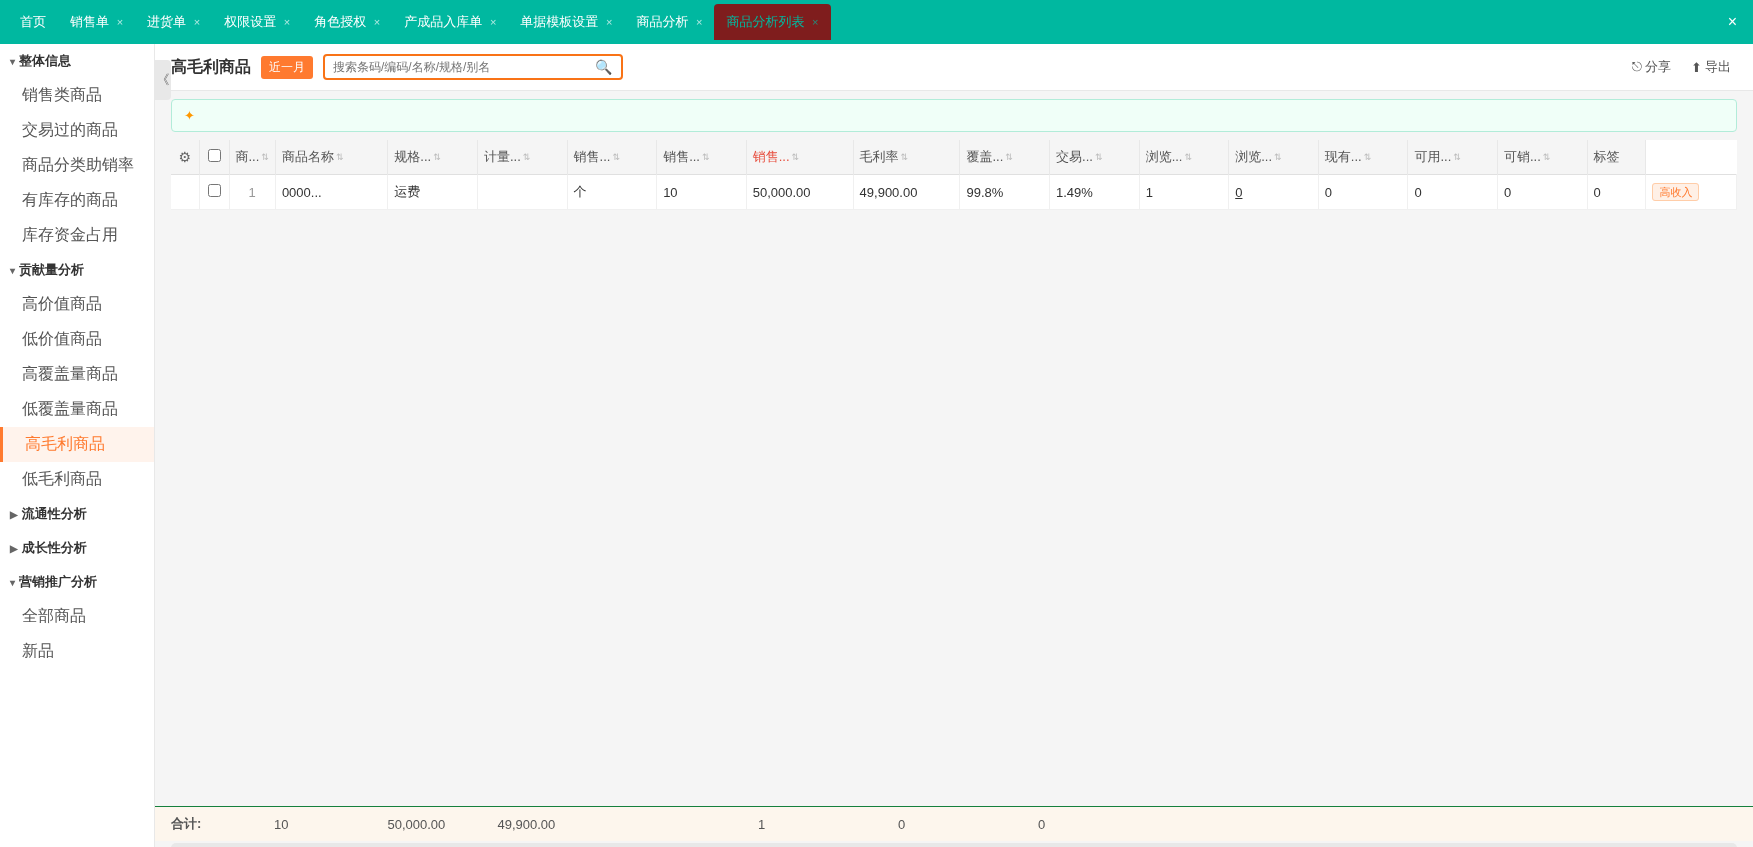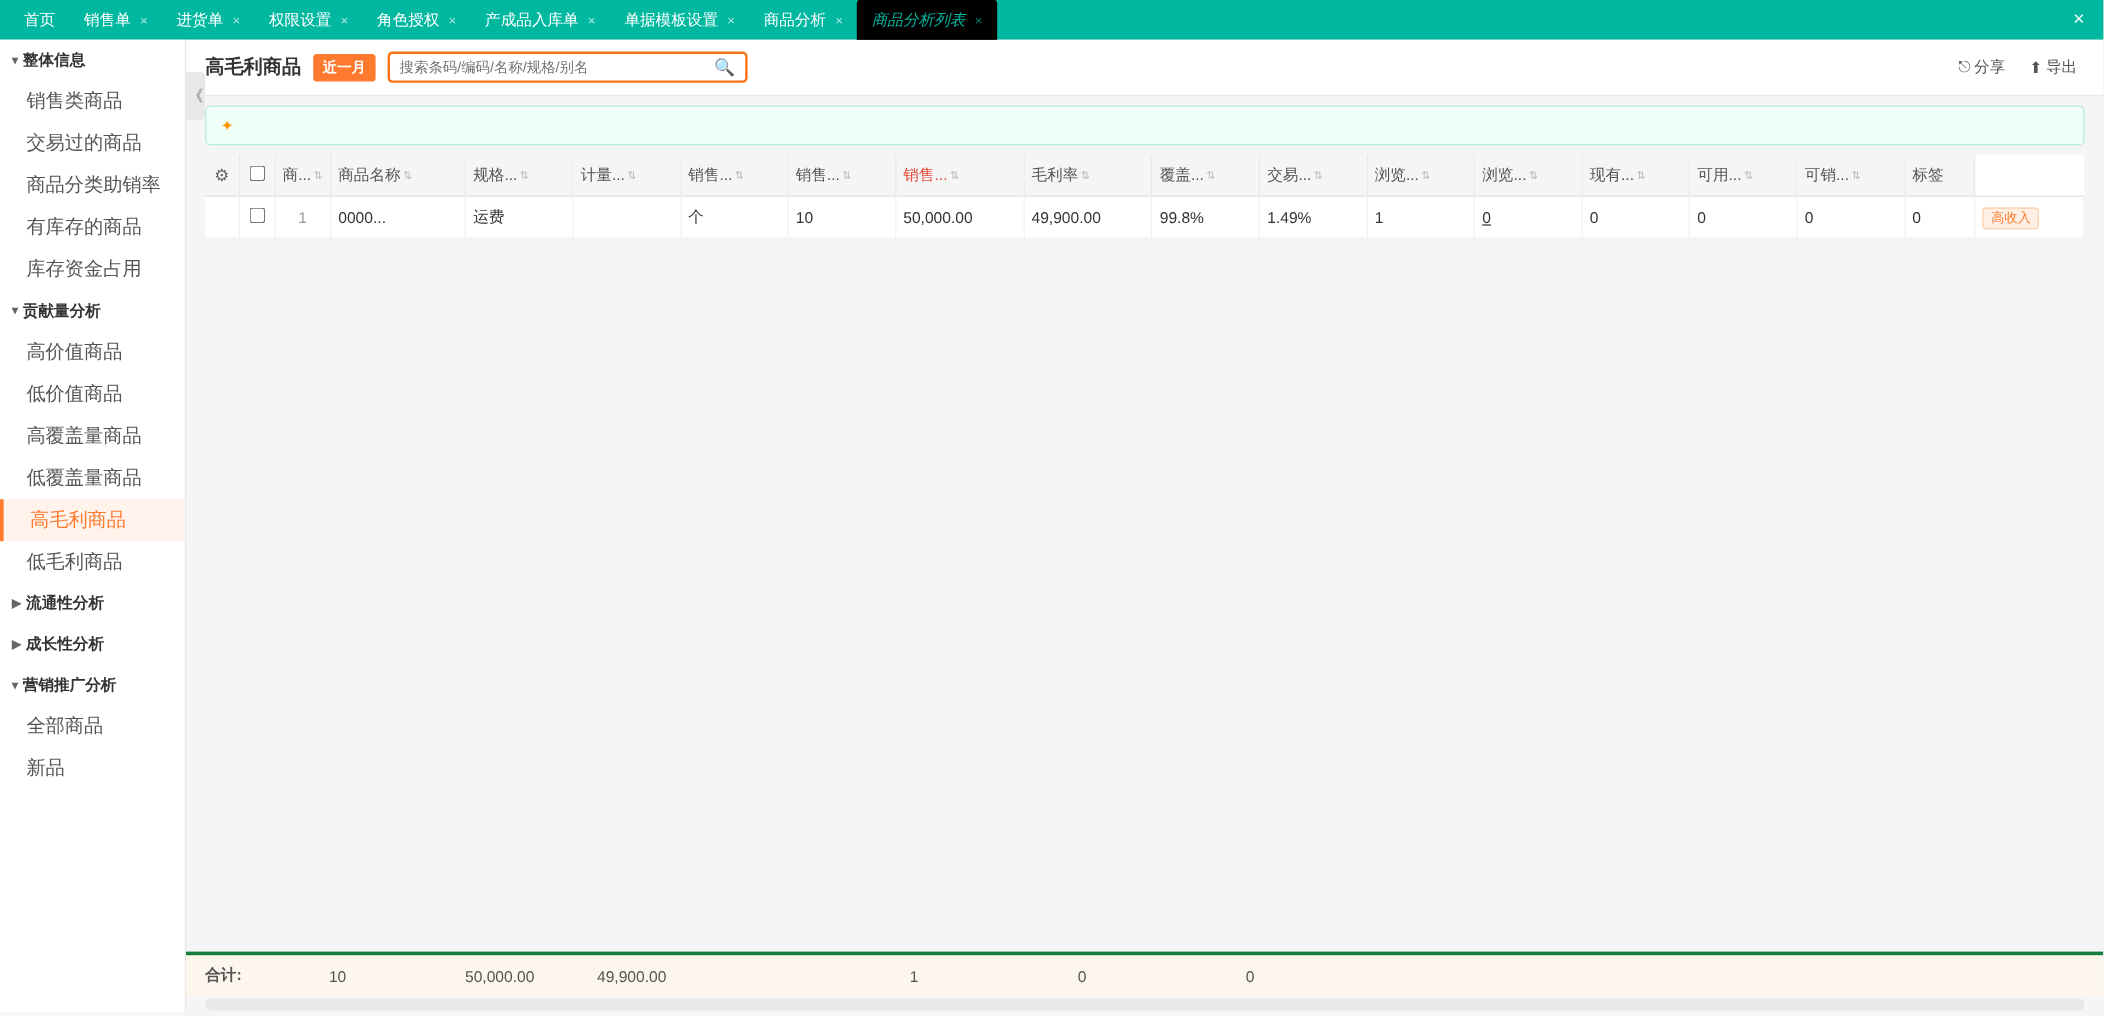--- a/index.html
+++ b/index.html
@@ -3,39 +3,38 @@
   <meta charset="utf-8">
   <style>
     * { box-sizing: border-box; margin: 0; padding: 0; font-family: "Microsoft YaHei", "PingFang SC", Arial, sans-serif; font-size: 13px; }
     body { background: #f5f5f5; overflow: hidden; }
 
     
     .top-nav {
       display: flex;
       align-items: center;
       background: #00b8a0;
-      height: 33px;
+      height: 44px;
       padding: 0 8px;
       color: #fff;
       flex-shrink: 0;
     }
     .top-nav .nav-item {
       padding: 0 12px;
       height: 36px;
       line-height: 36px;
       cursor: pointer;
       white-space: nowrap;
       color: #fff;
       font-size: 13px;
     }
     .top-nav .nav-item.active {
-      background: #000000;
+      background: #7f1d1d;
       color: #00b8a0;
       border-radius: 4px 4px 0 0;
-      font-style: italic;
     }
     .nav-close {
       margin-left: 4px;
       font-size: 11px;
       opacity: 0.7;
       cursor: pointer;
     }
     .top-nav-right {
       margin-left: auto;
       font-size: 16px;
@@ -127,21 +126,20 @@
       color: #333;
     }
     .period-btn {
       background: #ff7a2f;
       color: #fff;
       border: none;
       border-radius: 3px;
       padding: 3px 8px;
       font-size: 12px;
       cursor: pointer;
-      font-weight: bold;
     }
     .search-box {
       display: flex;
       align-items: center;
       border: 2px solid #f97316;
       border-radius: 4px;
       padding: 3px 8px;
       background: #fff;
       flex: 1;
       max-width: 300px;
@@ -232,21 +230,21 @@
       border: 1px solid #ffcda8;
       border-radius: 3px;
       padding: 2px 6px;
       font-size: 11px;
     }
     .underline-link { text-decoration: underline; color: #333; cursor: pointer; }
 
     
     .footer-row {
       background: #fdf6ed;
-      border-top: 3px solid #15803d;
+      border-top: 1px solid #15803d;
       display: flex;
       align-items: center;
       padding: 8px 16px;
       font-size: 12px;
       color: #555;
       flex-shrink: 0;
     }
     .footer-row .total-label { margin-right: 20px; font-weight: bold; }
     .footer-cells {
       display: flex;

